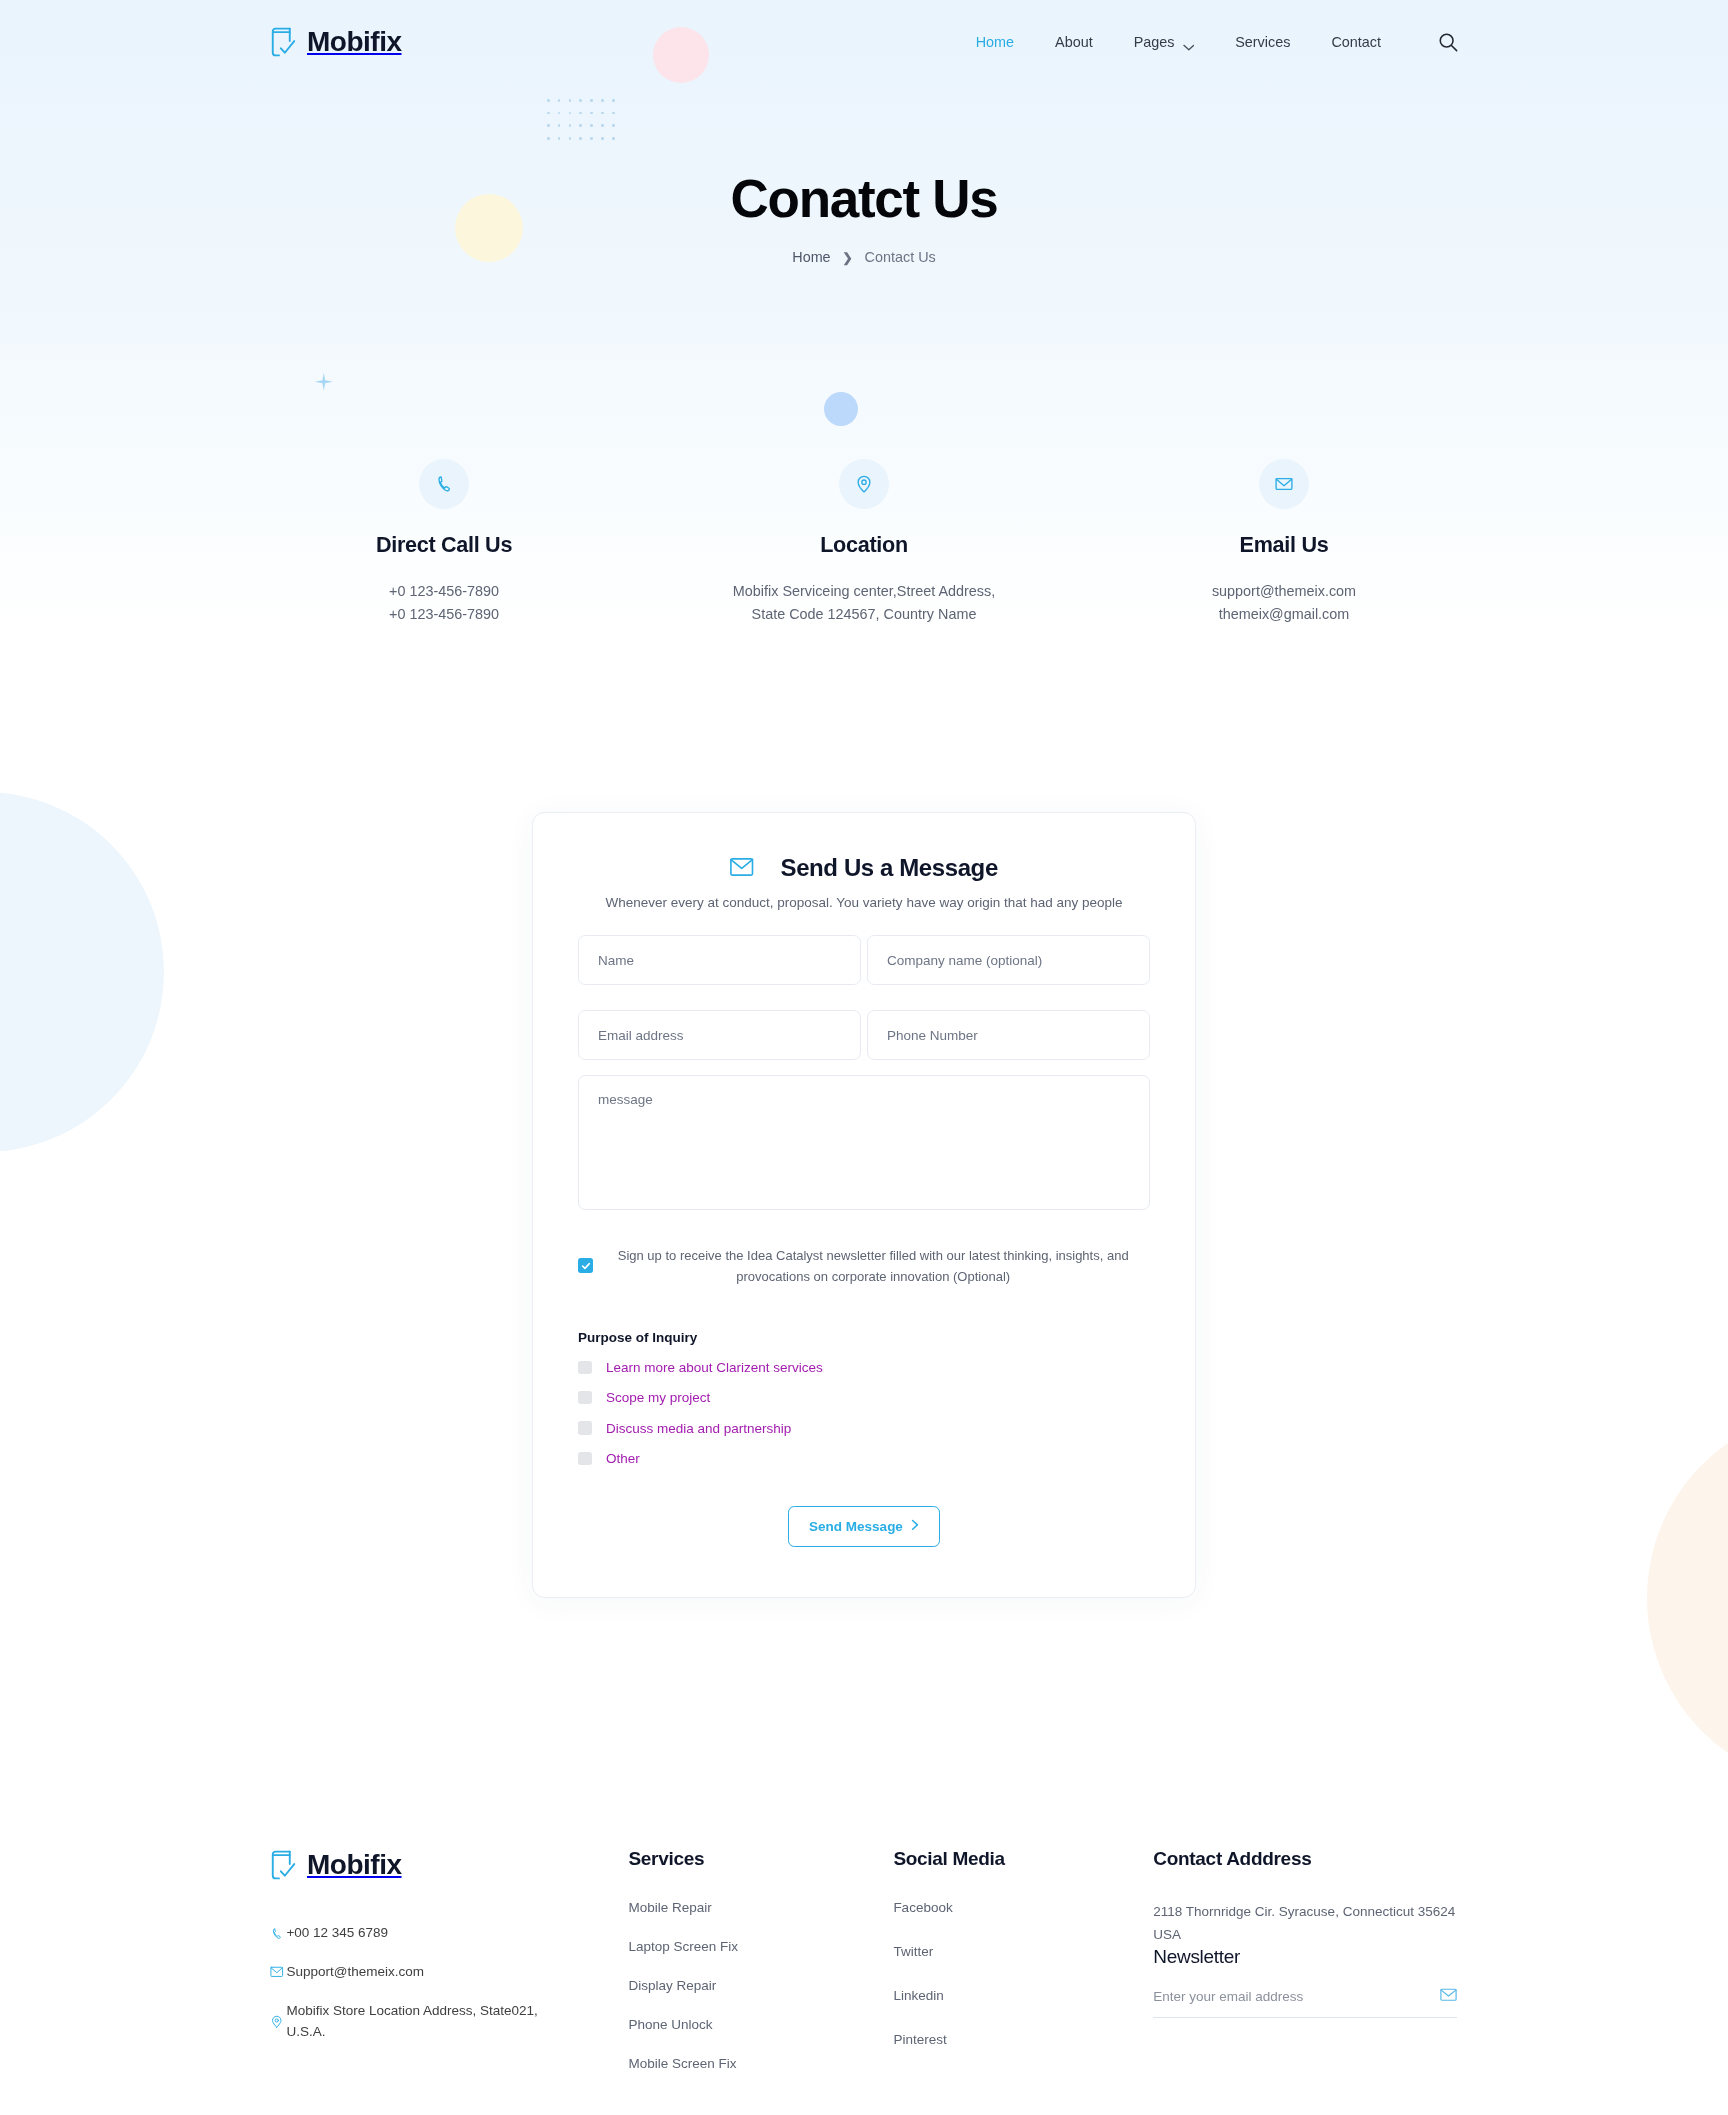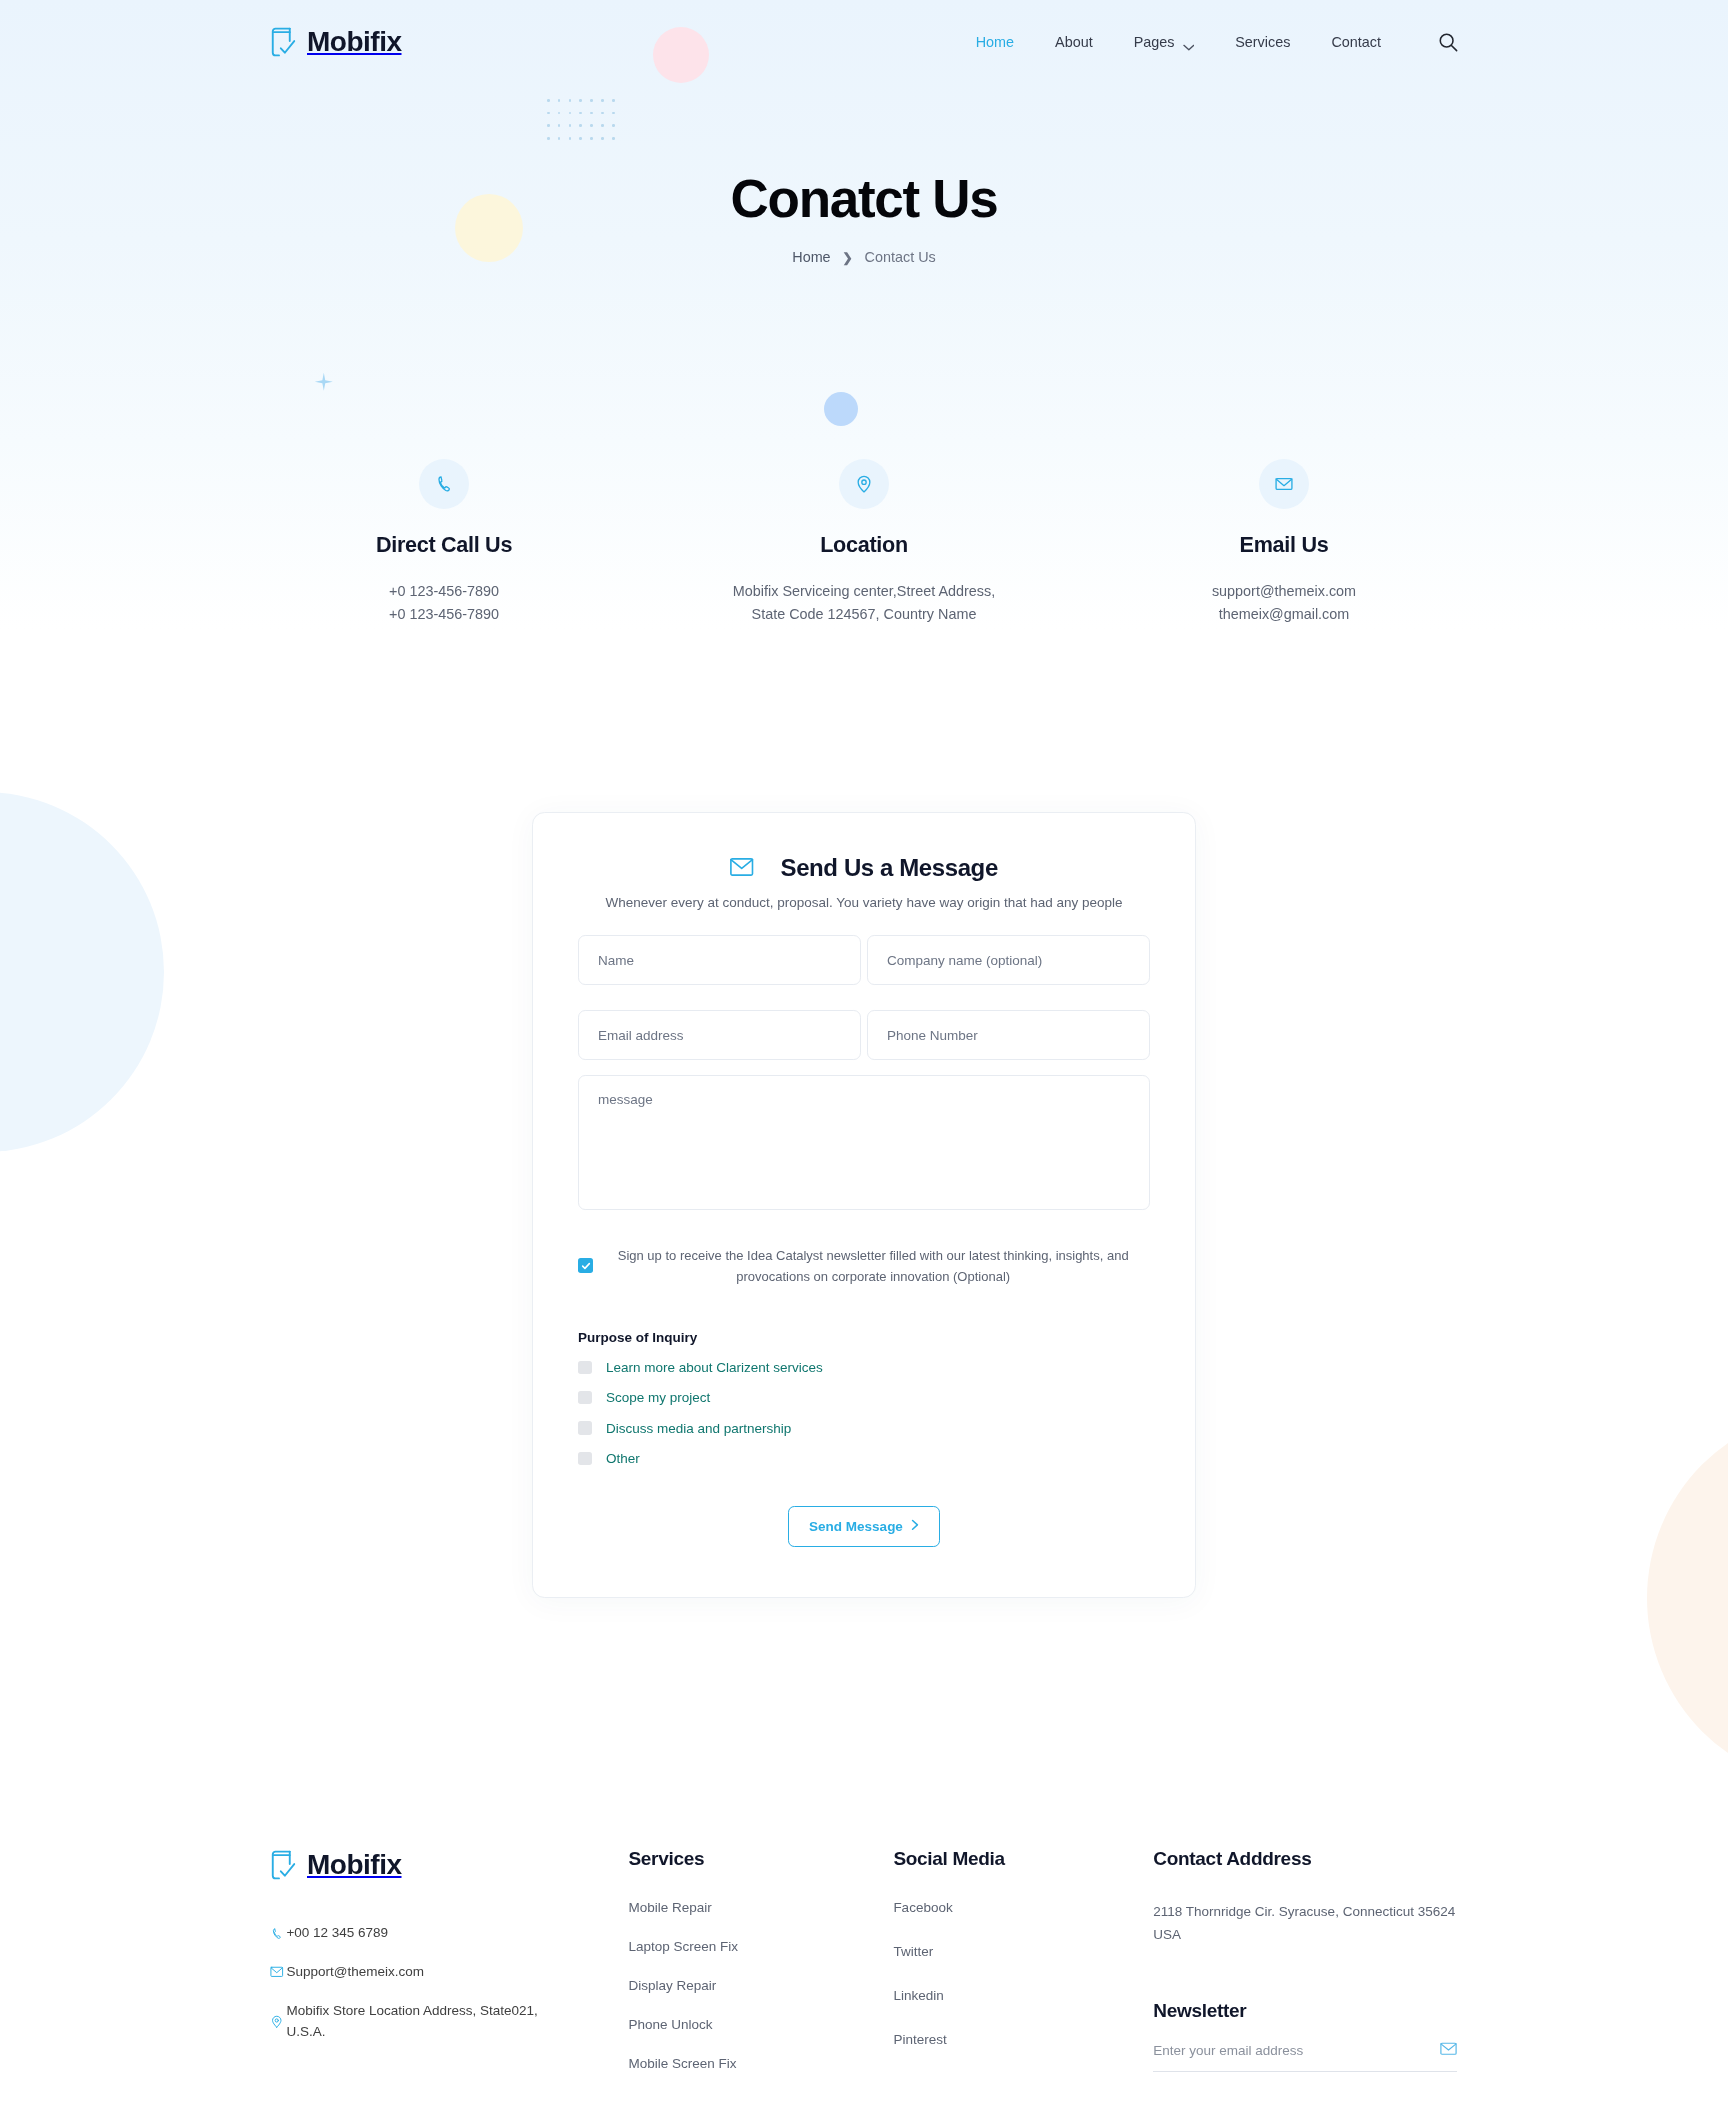--- a/index.html
+++ b/index.html
@@ -148,21 +148,21 @@
   .consent-text { font-size: 13px; color: #5d6473; line-height: 1.62; max-width: 531px; text-align: center; }
 
   .purpose-title {
     margin-top: 43px; font-size: 13.5px; font-weight: 700; color: #10162a;
   }
   .purpose-item { display: flex; align-items: center; gap: 14.4px; margin-top: 15.3px; }
   .cb-off {
     flex: none; width: 13.5px; height: 13.5px; border-radius: 2.7px; background: #e3e5e9;
     cursor: pointer;
   }
-  .purpose-label { font-size: 13.5px; color: #0f766e; }
+  .purpose-label { font-size: 13.5px; color: #a21caf; }
 
   .send-wrap { display: flex; justify-content: center; margin-top: 40px; }
   .send-btn {
     display: flex; align-items: center; gap: 8px;
     height: 41px; padding: 0 20px;
     background: #ffffff; border: 0.9px solid #29ade4; border-radius: 6.3px;
     color: #29ade4; font-size: 13.5px; font-weight: 700; cursor: pointer;
     font-family: "Liberation Sans", sans-serif;
   }
 
@@ -182,21 +182,21 @@
   .f-line span.txt { max-width: 288px; }
 
   .f-head {
     font-size: 19px; font-weight: 700; color: #10162a; letter-spacing: -0.3px;
     margin-bottom: 30px;
   }
   .f-item { display: block; font-size: 13.5px; color: #5d6473; text-decoration: none; margin-bottom: 24px; }
   .f-social-item { margin-bottom: 29px; }
   .f-addr { font-size: 13.5px; color: #5d6473; line-height: 1.72; }
 
-  .f-news-head { font-size: 19px; font-weight: 700; color: #10162a; margin-top: 54px; margin-bottom: 20px; letter-spacing: -0.3px; }
+  .f-news-head { font-size: 19px; font-weight: 400; color: #10162a; margin-bottom: 20px; letter-spacing: -0.3px; }
   .news-row {
     display: flex; align-items: center;
     border-bottom: 0.9px solid #dfe3ea; padding-bottom: 12.6px; width: 304px;
   }
   .news-input {
     flex: 1; border: 0; outline: none; background: transparent;
     font-size: 13.5px; color: #7f1d1d; font-family: "Liberation Sans", sans-serif;
   }
   .news-input::placeholder { color: #8b919d; }
   .news-btn { border: 0; background: none; cursor: pointer; color: #57b8e8; padding: 0; display: flex; }

